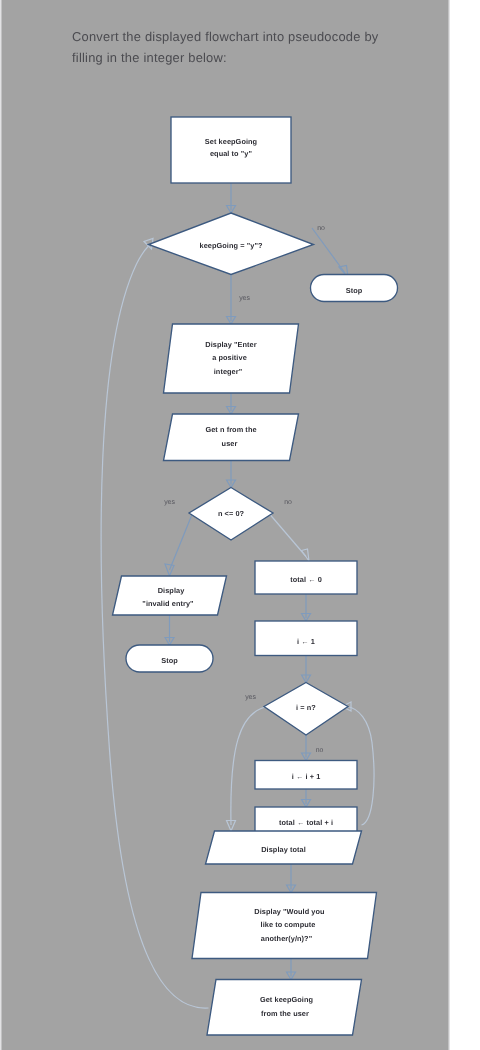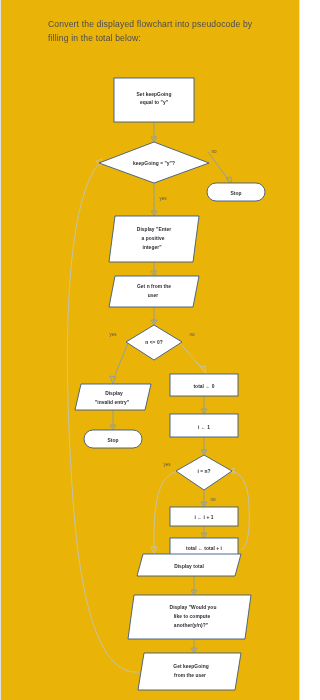--- a/index.html
+++ b/index.html
@@ -13,21 +13,21 @@
     font-family: "Liberation Sans", sans-serif;
     overflow: hidden;
   }
   #page {
     position: relative;
     width: 300px;
     height: 700px;
     box-sizing: border-box;
     border-left: 1px solid #e2e2e4;
     border-right: 1px solid #e2e2e4;
-    background: #eab308;
+    background: #a3a3a3;
   }
   #prompt {
     position: absolute;
     left: 47px;
     top: 18px;
     width: 214px;
     font-size: 8.6px;
     line-height: 13.5px;
     color: #4b4b50;
     letter-spacing: 0.15px;
@@ -76,21 +76,21 @@
     stroke-width: 0.8;
   }
 </style>
 </head>
 <body>
 
 <div id="page">
 
   <div id="prompt">
     <div>Convert the displayed flowchart into pseudocode by</div>
-    <div>filling in the total below:</div>
+    <div>filling in the integer below:</div>
   </div>
 
   <div id="chart-area">
     <svg class="flow" viewBox="0 0 300 700">
 
       <g>
         <path class="conn" d="M153,122 L153,140"></path>
         <path class="conn" d="M150,137 L153,142 L156,137 Z" fill="#7f9bbd" stroke="none"></path>
       </g>
 

